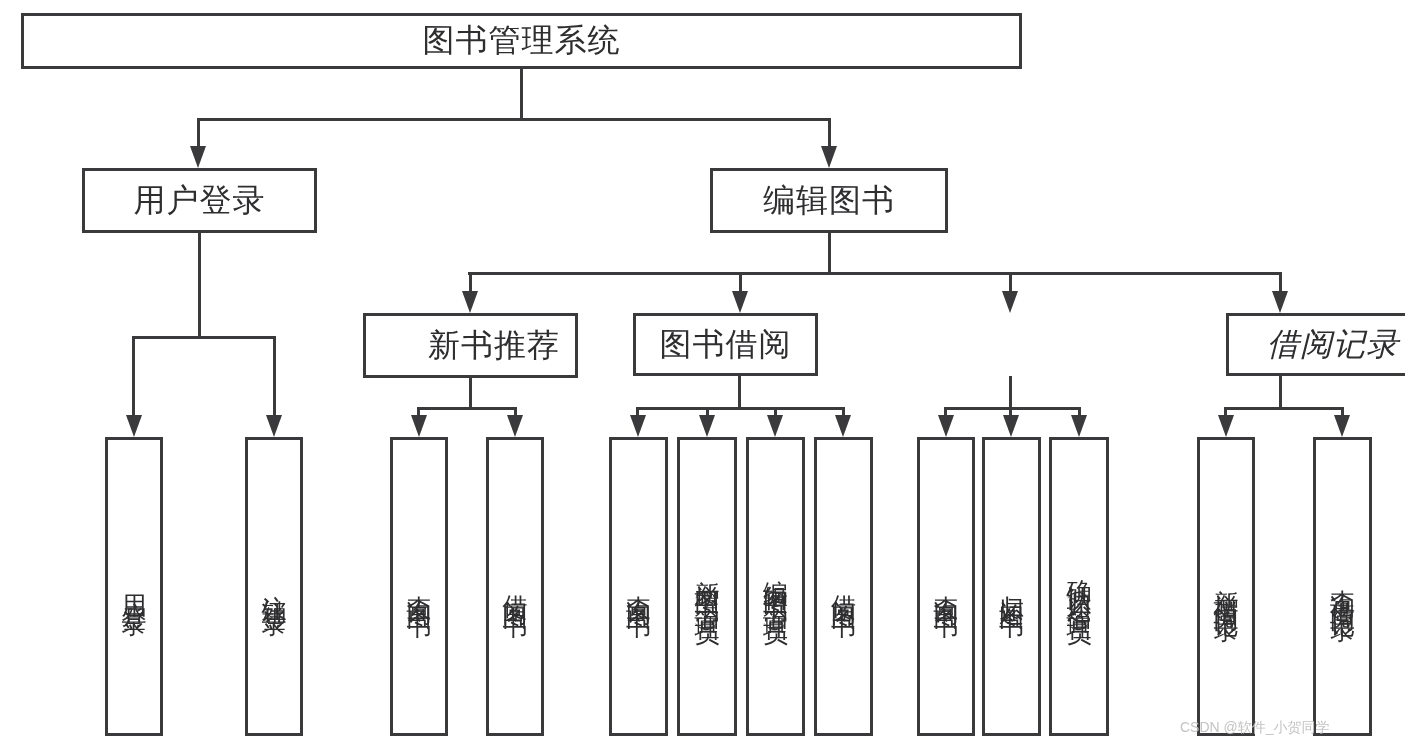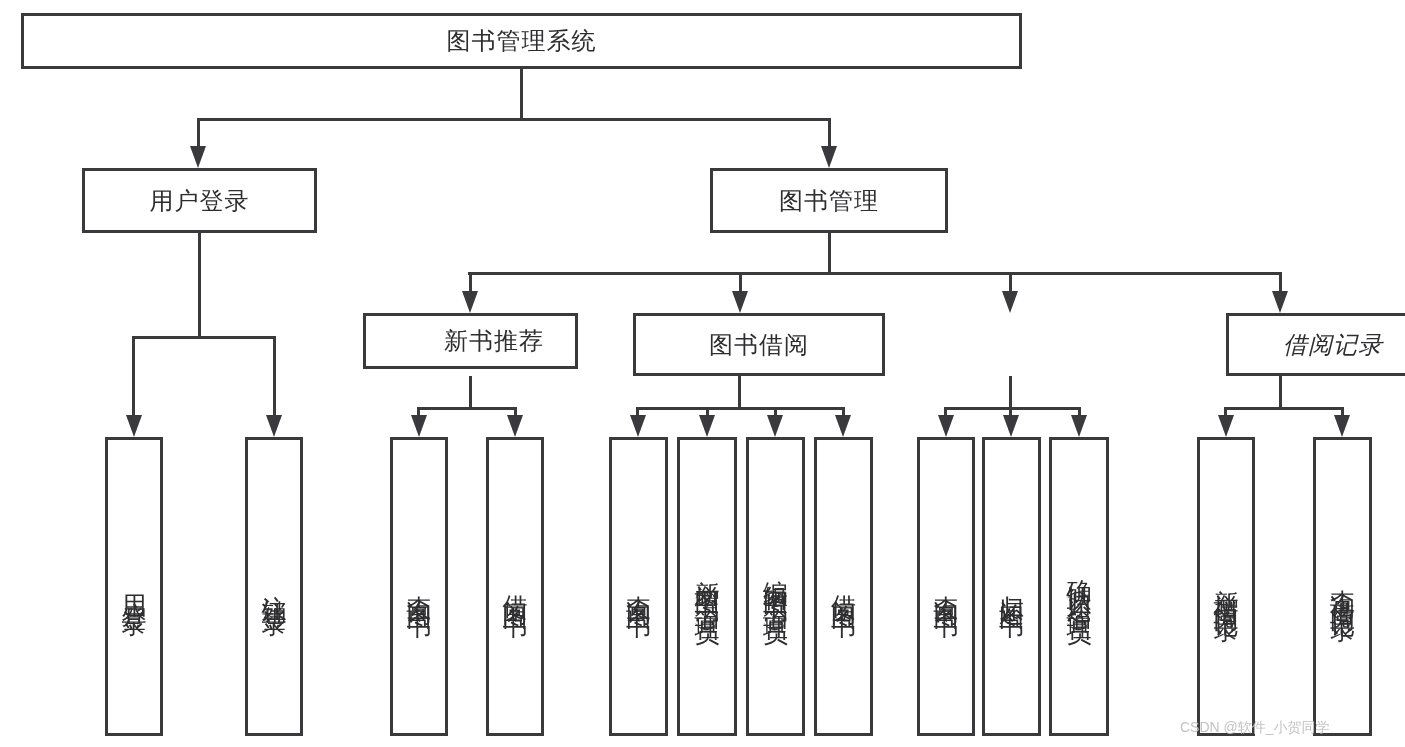--- a/index.html
+++ b/index.html
@@ -14,21 +14,21 @@
   .box{
     position:absolute;
     box-sizing:border-box;
     border:3px solid #3a3a3c;
     background:#ffffff;
     display:flex;
     align-items:center;
     justify-content:center;
     color:#2e2e30;
   }
-  .box-h{ font-size:24px; letter-spacing:1px; }
+  .box-h{ font-size:32px; letter-spacing:1px; }
   .box-v{
     font-size:25px;
     writing-mode:vertical-lr;
     text-orientation:mixed;
     letter-spacing:6px;
     line-height:1;
     text-align:center;
   }
   
   .lv,.lh{ position:absolute; background:#3a3a3c; }
@@ -65,45 +65,45 @@
   <div class="lh" style="left:197px;top:118px;width:634px;"></div>
   <div class="lv" style="left:197px;top:118px;height:28px;"></div>
   <div class="lv" style="left:828px;top:118px;height:28px;"></div>
   <div class="arr" style="left:190px;top:146px;"></div>
   <div class="arr" style="left:821px;top:146px;"></div>
 
   <div class="box box-h" style="left:82px;top:168px;width:235px;height:65px;">
     <span>用户登录</span>
   </div>
   <div class="box box-h" style="left:710px;top:168px;width:238px;height:65px;">
-    <span>图书管理</span>
+    <span>编辑图书</span>
   </div>
 
   <div class="lv" style="left:198px;top:233px;height:103px;"></div>
   <div class="lh" style="left:132px;top:336px;width:144px;"></div>
   <div class="lv" style="left:132px;top:336px;height:79px;"></div>
   <div class="lv" style="left:273px;top:336px;height:79px;"></div>
   <div class="arr" style="left:126px;top:415px;"></div>
   <div class="arr" style="left:266px;top:415px;"></div>
 
   <div class="lv" style="left:828px;top:233px;height:39px;"></div>
   <div class="lh" style="left:468px;top:272px;width:814px;"></div>
   <div class="lv" style="left:469px;top:272px;height:19px;"></div>
   <div class="lv" style="left:739px;top:272px;height:19px;"></div>
   <div class="lv" style="left:1009px;top:272px;height:19px;"></div>
   <div class="lv" style="left:1279px;top:272px;height:19px;"></div>
   <div class="arr" style="left:462px;top:291px;"></div>
   <div class="arr" style="left:732px;top:291px;"></div>
   <div class="arr" style="left:1002px;top:291px;"></div>
   <div class="arr" style="left:1272px;top:291px;"></div>
 
-  <div class="box box-h" style="left:363px;top:313px;width:215px;height:56px;padding-left:47px;">
+  <div class="box box-h" style="left:363px;top:313px;width:215px;height:65px;padding-left:47px;">
     <span>新书推荐</span>
   </div>
-  <div class="box box-h" style="left:633px;top:313px;width:252px;height:63px;">
+  <div class="box box-h" style="left:633px;top:313px;width:185px;height:63px;">
     <span>图书借阅</span>
   </div>
   <div class="box box-h" style="left:1226px;top:313px;width:214px;height:63px;font-style:italic;">
     <span>借阅记录</span>
   </div>
 
   <div class="lv" style="left:469px;top:376px;height:31px;"></div>
   <div class="lh" style="left:417px;top:407px;width:100px;"></div>
   <div class="lv" style="left:417px;top:407px;height:8px;"></div>
   <div class="lv" style="left:514px;top:407px;height:8px;"></div>

